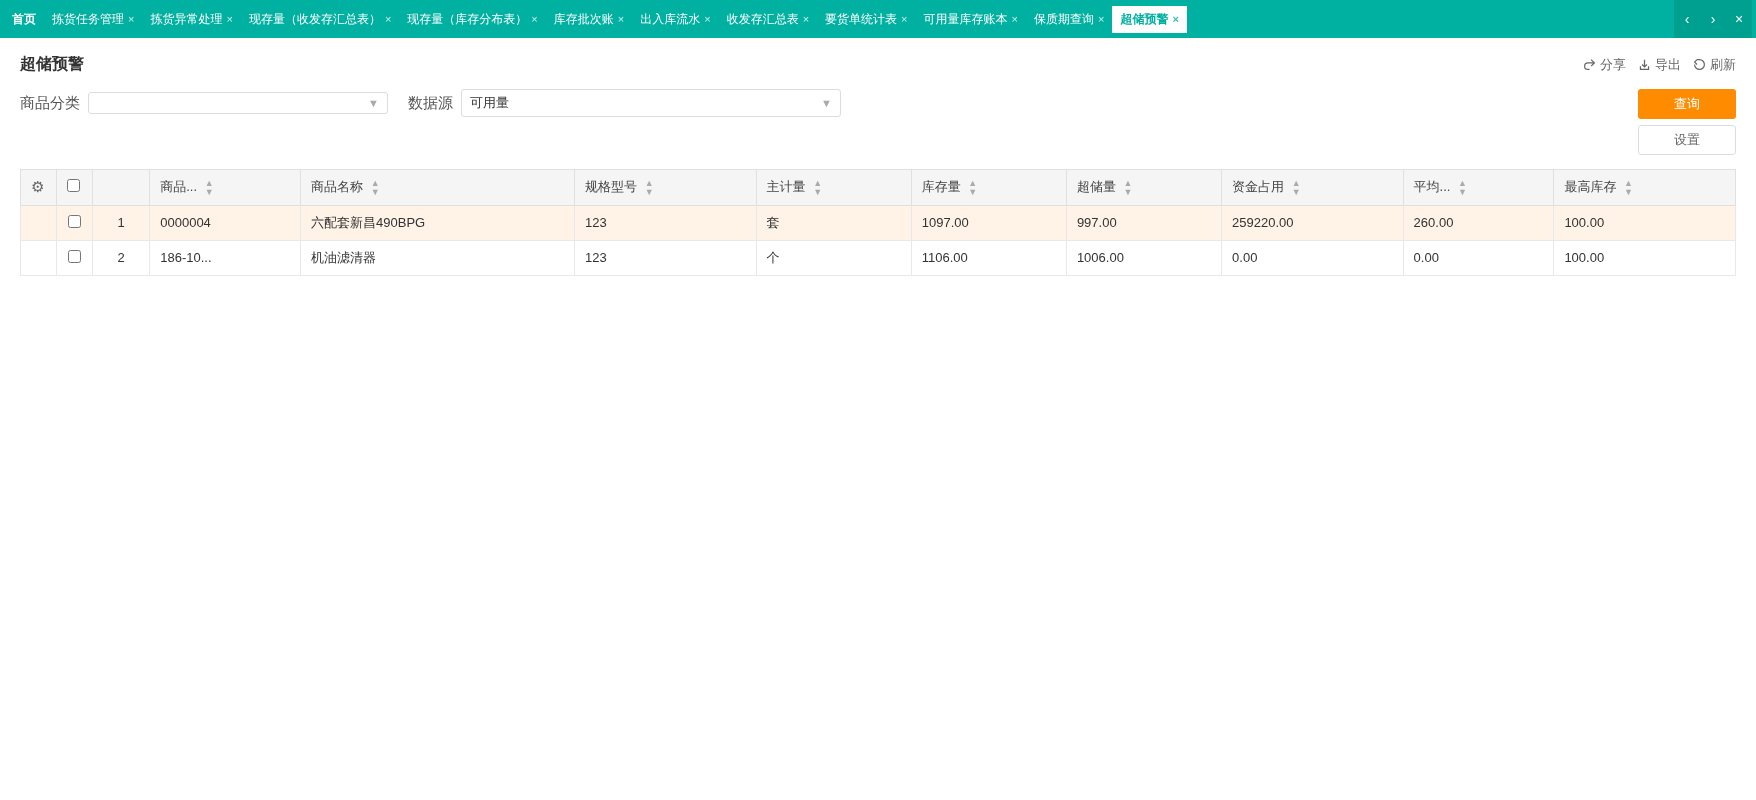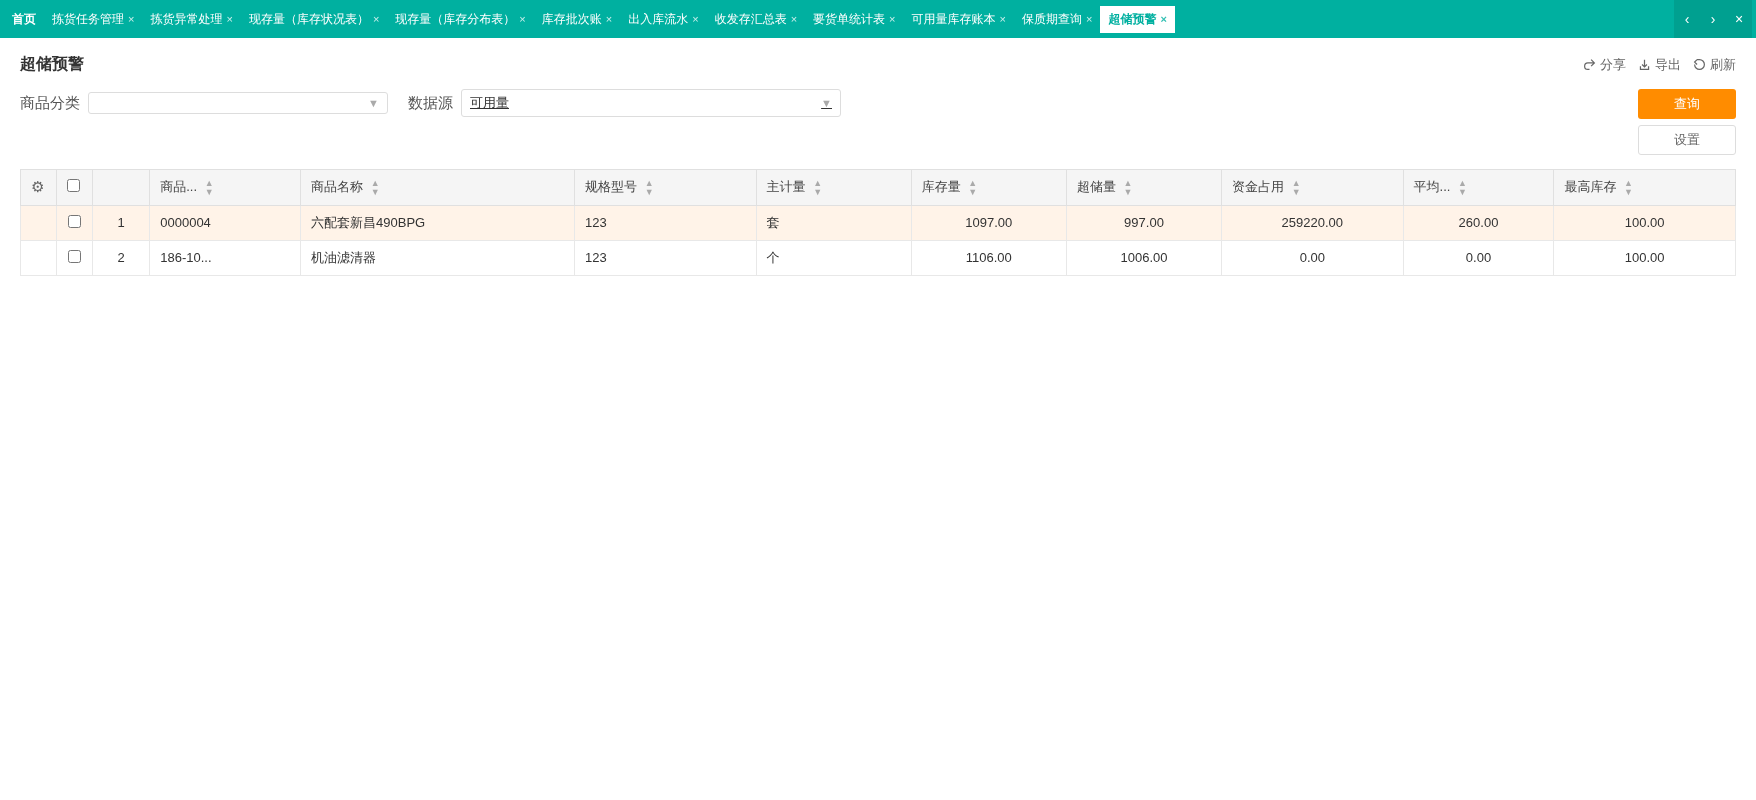--- a/index.html
+++ b/index.html
@@ -101,21 +101,21 @@
       background: #fff;
       font-size: 13px;
       color: #333;
       justify-content: space-between;
     }
     .filter-select .arrow {
       color: #aaa;
       font-size: 11px;
       margin-left: 8px;
     }
-    .filter-select-wide { min-width: 360px; text-decoration: underline; }
+    .filter-select-wide { min-width: 360px; }
 
     
     .action-buttons {
       display: flex;
       flex-direction: column;
       gap: 6px;
       margin-left: auto;
     }
     .btn-query {
       background: #ff8c00;
@@ -174,21 +174,21 @@
     .data-table tr.row-normal td {
       background: #fff;
     }
 
     .th-gear {
       text-align: center;
       width: 36px;
     }
     .th-checkbox { width: 36px; text-align: center; }
     .td-center { text-align: center; }
-    .td-num { text-align: center; margin-top: 16px; }
+    .td-num { text-align: left; margin-top: 16px; }
 
     
     .row-num { text-align: center; color: #888; }
 
     
     input[type="checkbox"] { cursor: pointer; accent-color: #00b0a0; }
 
     
     .gear-icon { font-size: 15px; color: #666; cursor: pointer; }
 
@@ -221,21 +221,21 @@
     <span>拣货任务管理</span>
     <span class="nav-close">×</span>
   </div>
 
   <div class="nav-item">
     <span>拣货异常处理</span>
     <span class="nav-close">×</span>
   </div>
 
   <div class="nav-item">
-    <span>现存量（库存状况表）</span>
+    <span>现存量（收发存汇总表）</span>
     <span class="nav-close">×</span>
   </div>
 
   <div class="nav-item">
     <span>现存量（库存分布表）</span>
     <span class="nav-close">×</span>
   </div>
 
   <div class="nav-item">
     <span>库存批次账</span>

